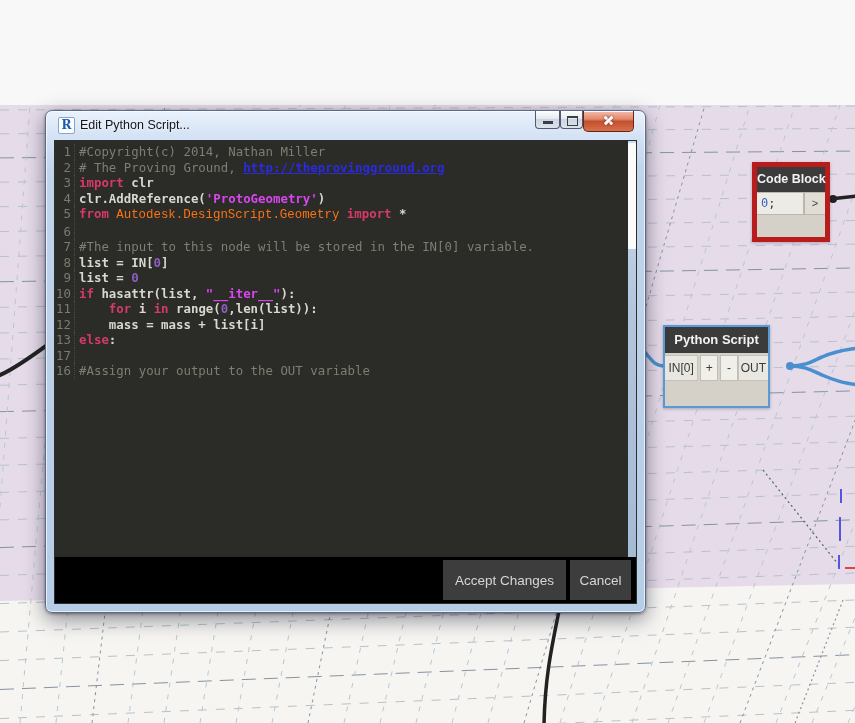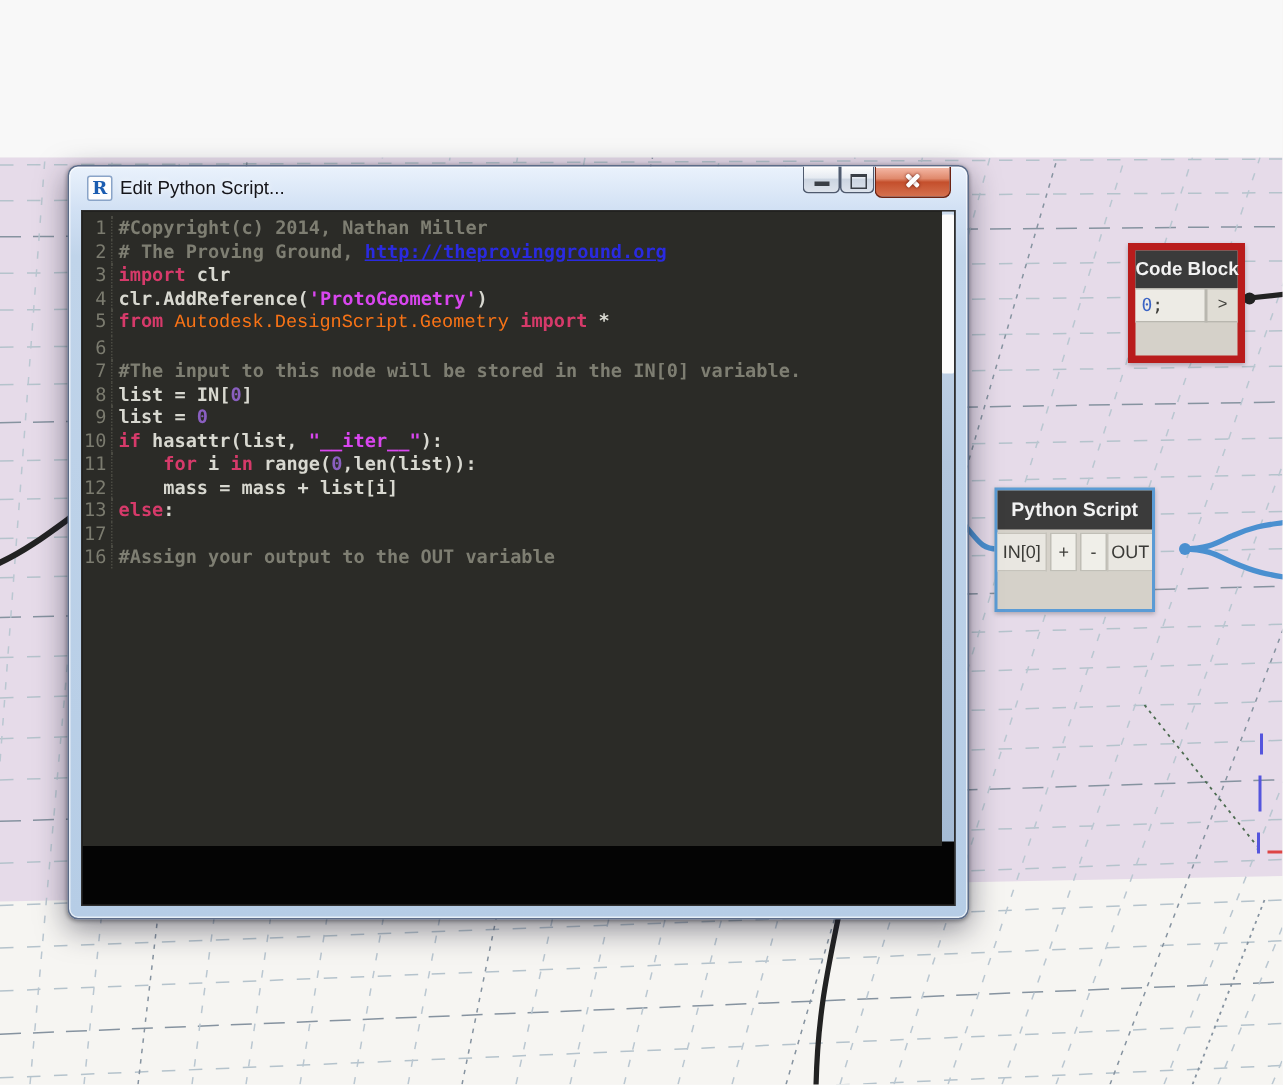--- a/index.html
+++ b/index.html
@@ -61,21 +61,21 @@
         border-radius:1px;box-shadow:0 0 2px rgba(80,10,0,.8);}
   .gx::before{transform:rotate(45deg);} .gx::after{transform:rotate(-45deg);}
 
   .client{position:absolute;left:8px;right:8px;top:29px;bottom:8px;background:#040404;border:1px solid #2e2e2e;box-sizing:border-box;}
   .codearea{position:absolute;left:0;top:0;right:8px;height:420px;background:#2b2b27;overflow:hidden;
             font-family:"DejaVu Sans Mono",monospace;font-size:12.4px;line-height:15.5px;padding-top:3px;}
   .code-line{white-space:pre;display:flex;}
   .ln{display:inline-block;width:16px;text-align:right;color:#7b7b6f;flex:0 0 16px;
       border-right:1px dotted #4a4a42;padding-right:3px;margin-right:4px;}
   .lt{color:#d8d8d0;font-weight:bold;}
-  .lt .cm{color:#7e7e72;font-weight:bold;}
+  .lt .cm{color:#7e7e72;font-weight:normal;}
   .lt .kw{color:#d63a6a;font-weight:bold;}
   .lt .id{color:#d8d8d0;}
   .lt .pl{color:#f97316;font-weight:normal;font-family:Liberation Mono, monospace;}
   .lt .str{color:#d946ef;}
   .lt .num{color:#8a5fc0;}
   .lt .url{color:#2a2ae0;text-decoration:underline;}
   .vscroll{position:absolute;right:0;top:0;width:8px;height:420px;
            background:linear-gradient(180deg,#cddcee 0%,#b2c6dd 40%,#a5bbd4 100%);}
   .vthumb{position:absolute;left:0;top:2px;width:8px;height:106px;background:#fbfbfb;border-radius:1px;}
   .btnbar{position:absolute;left:0;right:0;bottom:0;height:46px;background:#000;
@@ -229,14 +229,18 @@
           <div class="code-line"><span class="ln">11</span><span class="lt"><span class="id">    </span><span class="kw">for</span><span class="id"> i </span><span class="kw">in</span><span class="id"> range(</span><span class="num">0</span><span class="id">,len(list)):</span></span></div>
           <div class="code-line"><span class="ln">12</span><span class="lt"><span class="id">    mass = mass + list[i]</span></span></div>
           <div class="code-line"><span class="ln">13</span><span class="lt"><span class="kw">else</span><span class="id">:</span></span></div>
           <div class="code-line"><span class="ln">17</span><span class="lt"> </span></div>
           <div class="code-line"><span class="ln">16</span><span class="lt"><span class="cm">#Assign your output to the OUT variable</span></span></div>
         </div>
       </div>
     <div class="vscroll">
         <div class="vthumb"></div>
       </div>
+    <div class="btnbar">
+      <div class="dbtn accept">Accept Changes</div>
+      <div class="dbtn cancel">Cancel</div>
+    </div>
   </div>
 </div>
 
 </body></html>

